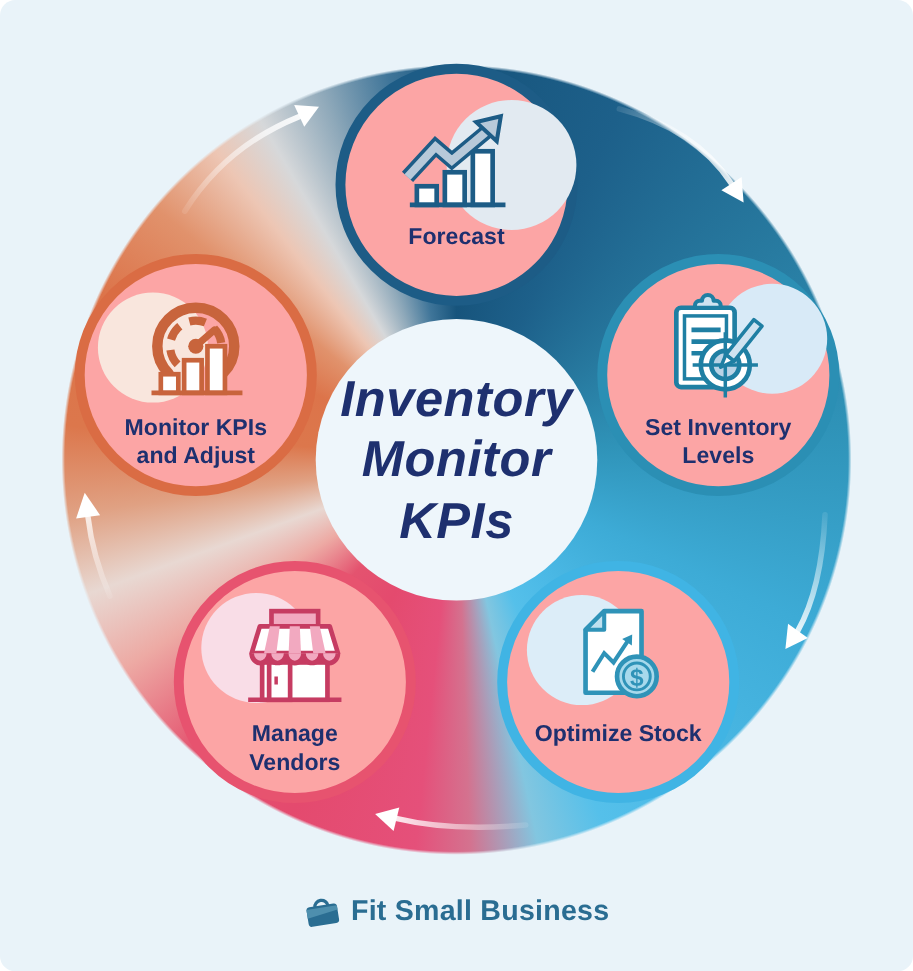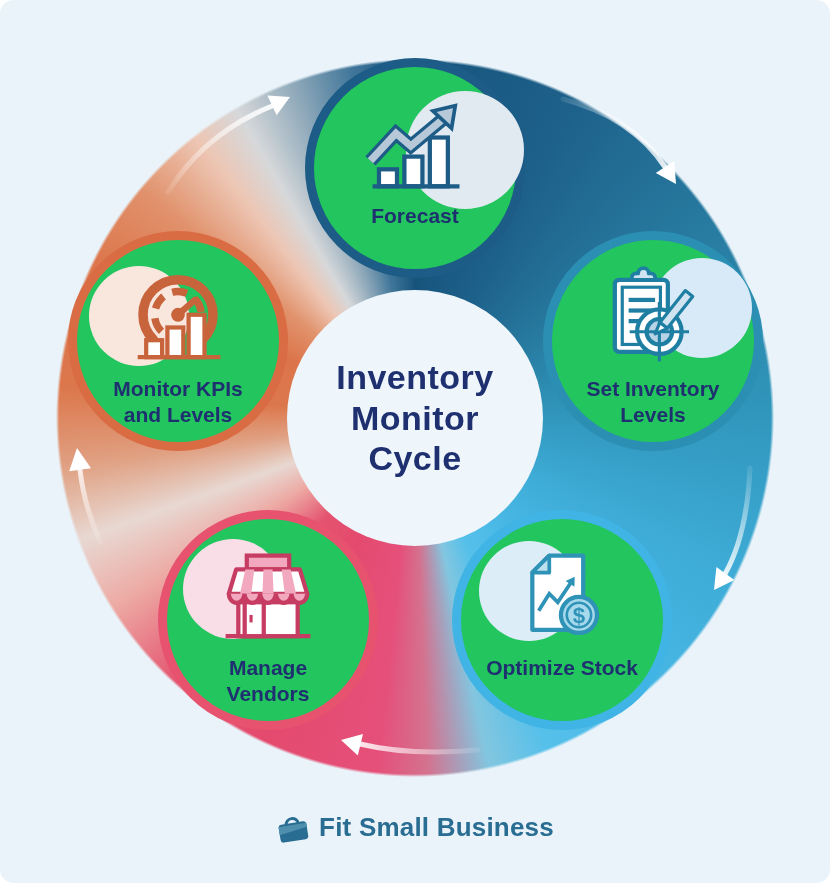--- a/index.html
+++ b/index.html
@@ -23,24 +23,24 @@
     mask-image:radial-gradient(circle closest-side at 50% 50%,
       transparent 0 116px, #000 121px 356px, transparent 359px);
   }
   
   .arrows{position:absolute;left:0;top:0;width:830px;height:883px;pointer-events:none;}
   
   .center-circle{
     position:absolute;left:287px;top:290px;width:256px;height:256px;border-radius:50%;
     background:#eef6fb;display:flex;align-items:center;justify-content:center;text-align:center;
   }
-  .center-title{font-size:34px;line-height:1.2;font-weight:700;color:#1e306f;letter-spacing:.5px;}
+  .center-title{font-size:46px;line-height:1.2;font-weight:700;color:#1e306f;letter-spacing:.5px;font-style:italic;}
   
   .stage{
-    position:absolute;width:220px;height:220px;border-radius:50%;background:#22c55e;
+    position:absolute;width:220px;height:220px;border-radius:50%;background:#fca5a5;
     box-sizing:border-box;border:9px solid #999;
     display:flex;flex-direction:column;align-items:center;text-align:center;
   }
   .stage-forecast{left:305px;top:58px;border-color:#1d5c86;}
   .stage-goals{left:543px;top:231px;border-color:#2b8fb4;}
   .stage-optimize{left:452px;top:510px;border-color:#40b4e4;}
   .stage-manage{left:158px;top:510px;border-color:#e7536f;}
   .stage-monitor{left:68px;top:231px;border-color:#da6c44;}
   .stage .blob{position:absolute;width:100px;height:100px;border-radius:50%;z-index:0;}
   .stage-forecast .blob{left:92px;top:24px;background:#e2eaf1;width:118px;height:118px;}
@@ -197,29 +197,29 @@
       <circle cx="50" cy="46" r="6.5" fill="#c8643c"></circle>
       <g stroke="#c8643c" stroke-width="4" fill="#ffffff">
         <rect x="20" y="70" width="15" height="16"></rect>
         <rect x="40" y="58" width="15" height="28"></rect>
         <rect x="60" y="46" width="15" height="40"></rect>
       </g>
       <line x1="12" y1="86" x2="90" y2="86" stroke="#c8643c" stroke-width="4"></line>
     </svg>
     <div class="stage-label">
       <div>Monitor KPIs</div>
-      <div>and Levels</div>
+      <div>and Adjust</div>
     </div>
   </div>
 
   <div class="center-circle">
     <div class="center-title">
       <div>Inventory</div>
       <div>Monitor</div>
-      <div>Cycle</div>
+      <div>KPIs</div>
     </div>
   </div>
 
   <div class="footer">
     <svg width="34" height="30" viewBox="0 0 34 30">
       <g transform="rotate(-9 17 16)">
         <path d="M11,11 a6,5.5 0 0 1 12,0" fill="none" stroke="#2a6d92" stroke-width="3"></path>
         <rect x="3" y="10" width="28" height="18" rx="3" fill="#2a6d92"></rect>
         <polygon points="3,12 31,12 31,16 3,20" fill="#4e8fae"></polygon>
       </g>

